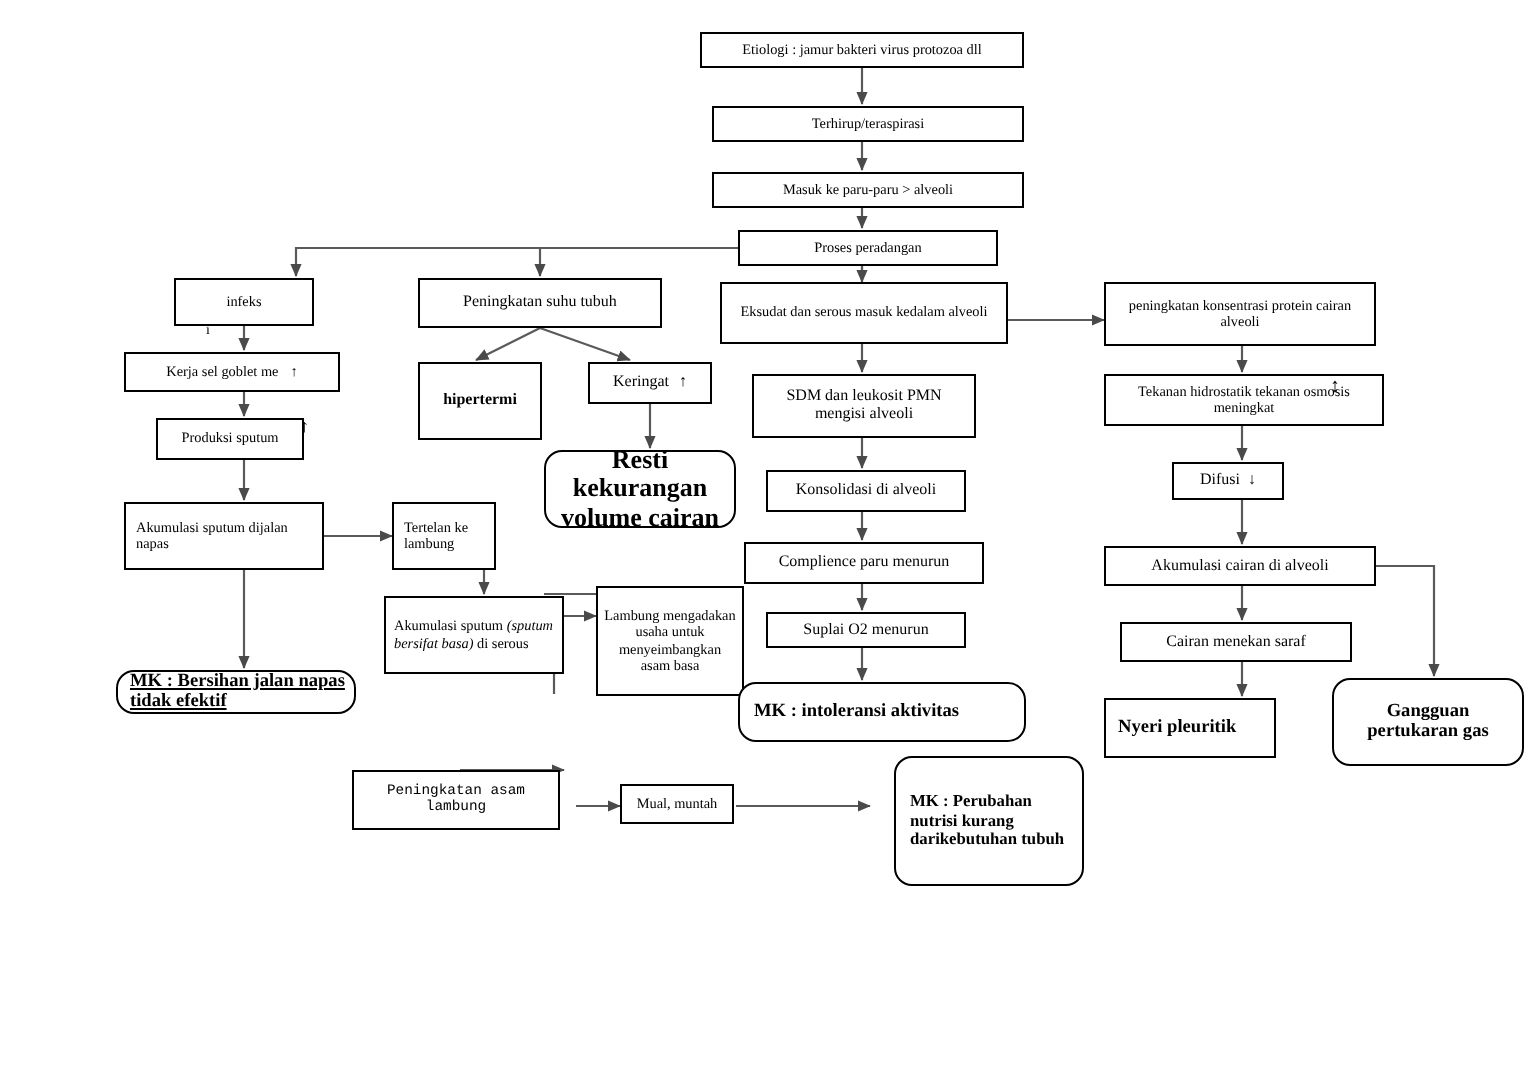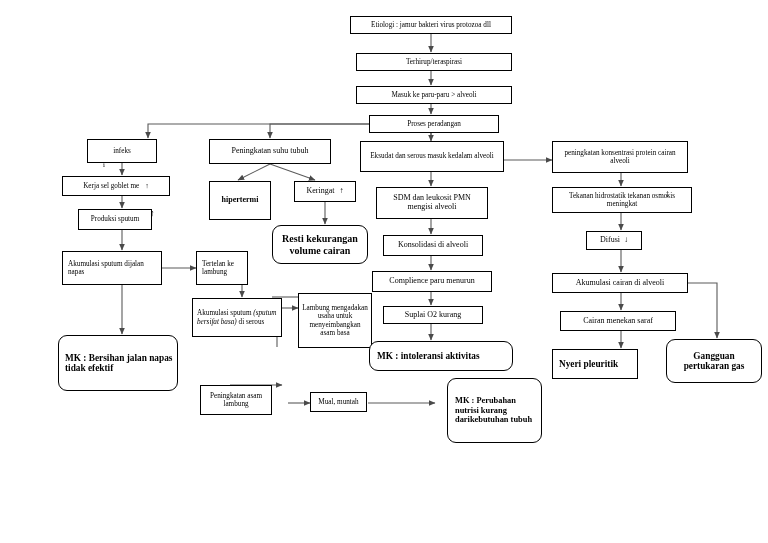--- a/index.html
+++ b/index.html
@@ -138,41 +138,41 @@
     <span>Produksi sputum</span>
   </div>
   <div class="arrowlab" style="left:150px;top:208px;font-size:9px;">
     <span>↑</span>
   </div>
 
   <div class="node left" style="left:62px;top:251px;width:100px;height:34px;padding-left:5px;">
     <span>Akumulasi sputum dijalan napas</span>
   </div>
 
-  <div class="node rounded left big" style="left:58px;top:335px;width:120px;height:56px;padding-left:6px;">
+  <div class="node rounded left big" style="left:58px;top:335px;width:120px;height:22px;padding-left:6px;text-decoration:underline;">
     <span>MK : Bersihan jalan napas tidak efektif</span>
   </div>
 
   <div class="node left" style="left:196px;top:251px;width:52px;height:34px;padding-left:5px;">
     <span>Tertelan ke lambung</span>
   </div>
 
   <div class="node left" style="left:192px;top:298px;width:90px;height:39px;padding-left:4px;">
     <span>
       <span>Akumulasi sputum</span>
       <span class="ital"> (sputum bersifat basa)</span>
       <span> di serous</span>
     </span>
   </div>
 
   <div class="node" style="left:298px;top:293px;width:74px;height:55px;">
     <span>Lambung mengadakan usaha untuk menyeimbangkan asam basa</span>
   </div>
 
-  <div class="node" style="left:200px;top:385px;width:72px;height:30px;">
+  <div class="node" style="left:176px;top:385px;width:104px;height:30px;font-family:Liberation Mono, monospace;">
     <span>Peningkatan asam lambung</span>
   </div>
 
   <div class="node" style="left:310px;top:392px;width:57px;height:20px;">
     <span>Mual, muntah</span>
   </div>
 
   <div class="node rounded left big" style="left:435px;top:378px;width:95px;height:65px;padding-left:7px;font-size:8.4px;margin-left:12px;">
     <span>MK  : Perubahan nutrisi kurang darikebutuhan tubuh</span>
   </div>
@@ -183,42 +183,42 @@
 
   <div class="node bold med" style="left:209px;top:181px;width:62px;height:39px;">
     <span>hipertermi</span>
   </div>
 
   <div class="node med" style="left:294px;top:181px;width:62px;height:21px;">
     <span>Keringat</span>
     <span style="margin-left:5px;">↑</span>
   </div>
 
-  <div class="node rounded bold" style="left:272px;top:225px;width:96px;height:39px;font-size:10px;">
+  <div class="node rounded bold" style="left:272px;top:225px;width:96px;height:39px;font-size:13px;">
     <span>Resti kekurangan volume cairan</span>
   </div>
 
   <div class="node" style="left:360px;top:141px;width:144px;height:31px;">
     <span>Eksudat dan serous masuk kedalam alveoli</span>
   </div>
 
   <div class="node med" style="left:376px;top:187px;width:112px;height:32px;">
     <span>SDM dan leukosit PMN mengisi alveoli</span>
   </div>
 
   <div class="node med" style="left:383px;top:235px;width:100px;height:21px;">
     <span>Konsolidasi di alveoli</span>
   </div>
 
   <div class="node med" style="left:372px;top:271px;width:120px;height:21px;">
     <span>Complience paru menurun</span>
   </div>
 
   <div class="node med" style="left:383px;top:306px;width:100px;height:18px;">
-    <span>Suplai O2 kurang</span>
+    <span>Suplai O2 menurun</span>
   </div>
 
   <div class="node rounded left big" style="left:369px;top:341px;width:144px;height:30px;padding-left:7px;">
     <span>MK : intoleransi aktivitas</span>
   </div>
 
   <div class="node" style="left:552px;top:141px;width:136px;height:32px;">
     <span>peningkatan konsentrasi protein cairan alveoli</span>
   </div>
 

